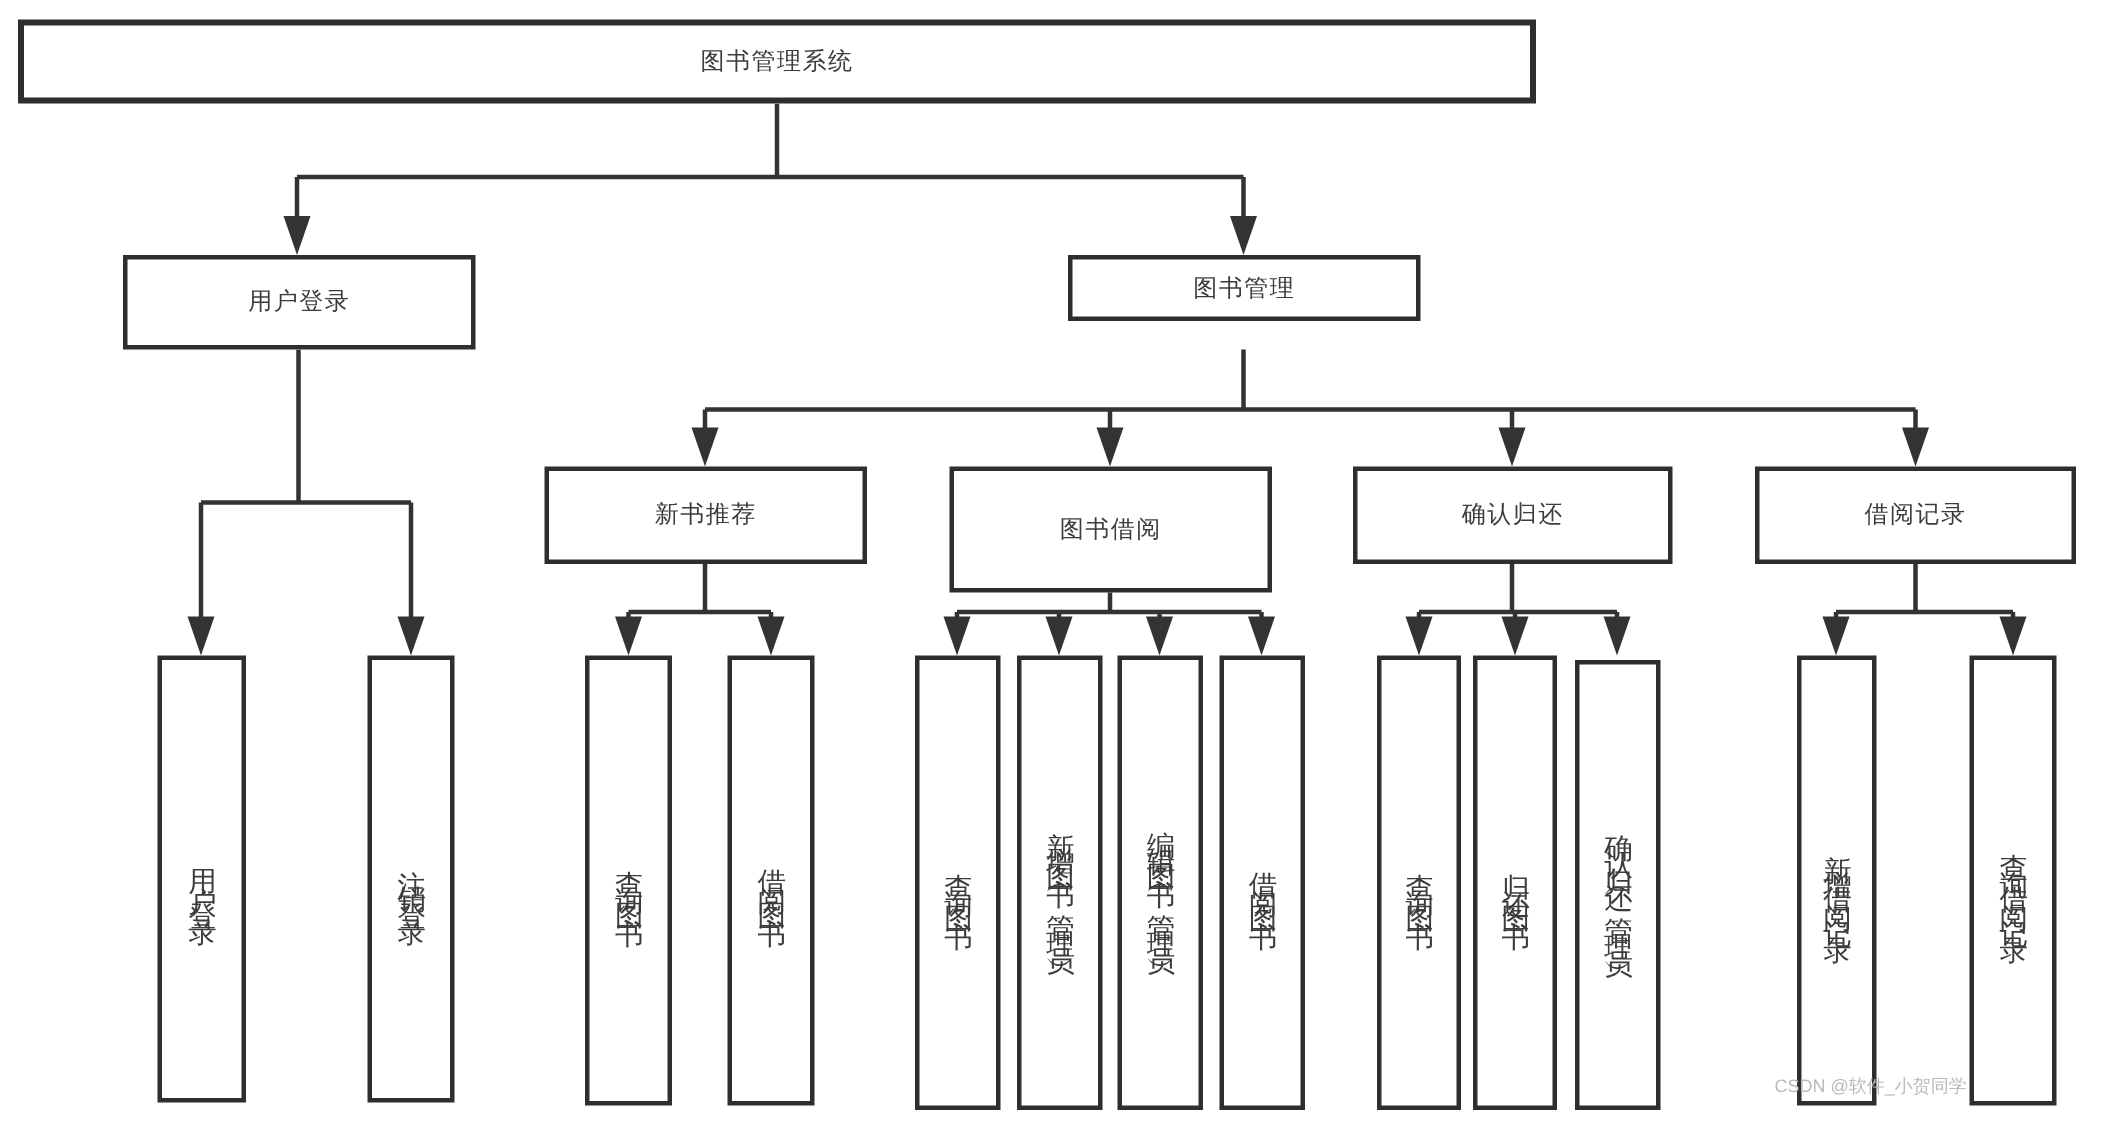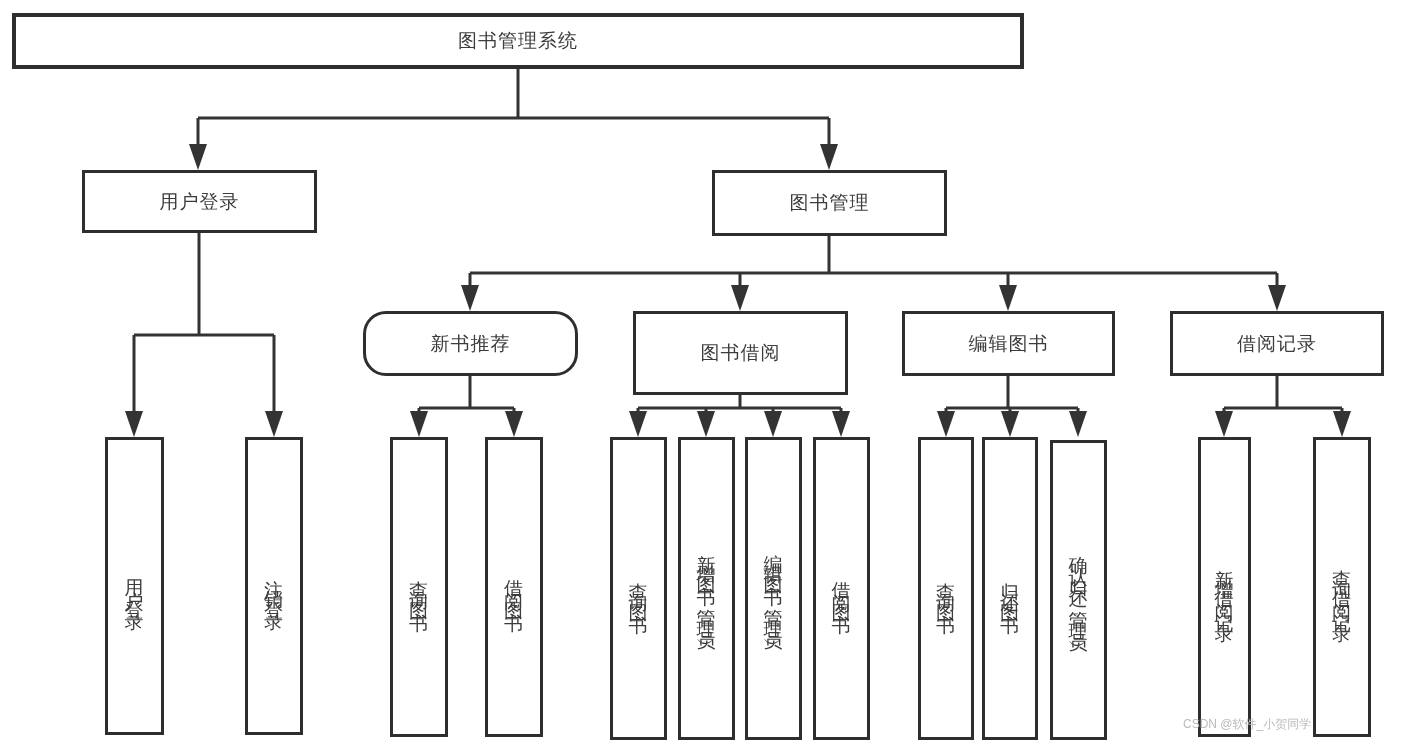--- a/index.html
+++ b/index.html
@@ -25,21 +25,21 @@
     position: absolute;
     box-sizing: border-box;
     border: 3px solid #2e2e2e;
     background: #ffffff;
     display: flex;
     align-items: center;
     justify-content: center;
     color: #3c3c3c;
   }
   .hbox span {
-    font-size: 19px;
+    font-size: 16px;
     letter-spacing: 1px;
     white-space: nowrap;
   }
   .root {
     border-width: 4px;
   }
   .vbox span {
     writing-mode: vertical-rl;
     text-orientation: mixed;
     font-size: 19px;
@@ -100,32 +100,32 @@
     </g>
   </svg>
 
   <div class="node hbox root" style="left:12px; top:13px; width:1012px; height:56px;">
     <span>图书管理系统</span>
   </div>
 
   <div class="node hbox" style="left:82px; top:170px; width:235px; height:63px;">
     <span>用户登录</span>
   </div>
-  <div class="node hbox" style="left:712px; top:170px; width:235px; height:66px;">
+  <div class="node hbox" style="left:712px; top:170px; width:235px; height:44px;">
     <span>图书管理</span>
   </div>
 
-  <div class="node hbox" style="left:363px; top:311px; width:215px; height:65px;border-radius:23px;">
+  <div class="node hbox" style="left:363px; top:311px; width:215px; height:65px;">
     <span>新书推荐</span>
   </div>
   <div class="node hbox" style="left:633px; top:311px; width:215px; height:84px;">
     <span>图书借阅</span>
   </div>
   <div class="node hbox" style="left:902px; top:311px; width:213px; height:65px;">
-    <span>编辑图书</span>
+    <span>确认归还</span>
   </div>
   <div class="node hbox" style="left:1170px; top:311px; width:214px; height:65px;">
     <span>借阅记录</span>
   </div>
 
   <div class="node vbox" style="left:105px; top:437px; width:59px; height:298px;">
     <span>用户登录</span>
   </div>
   <div class="node vbox" style="left:245px; top:437px; width:58px; height:298px;">
     <span>注销登录</span>

